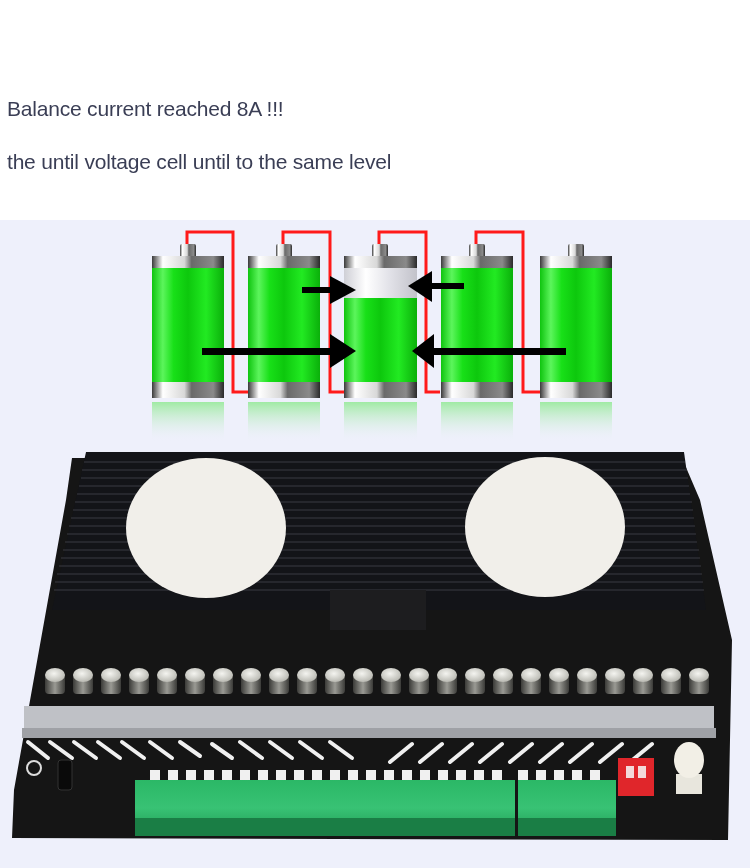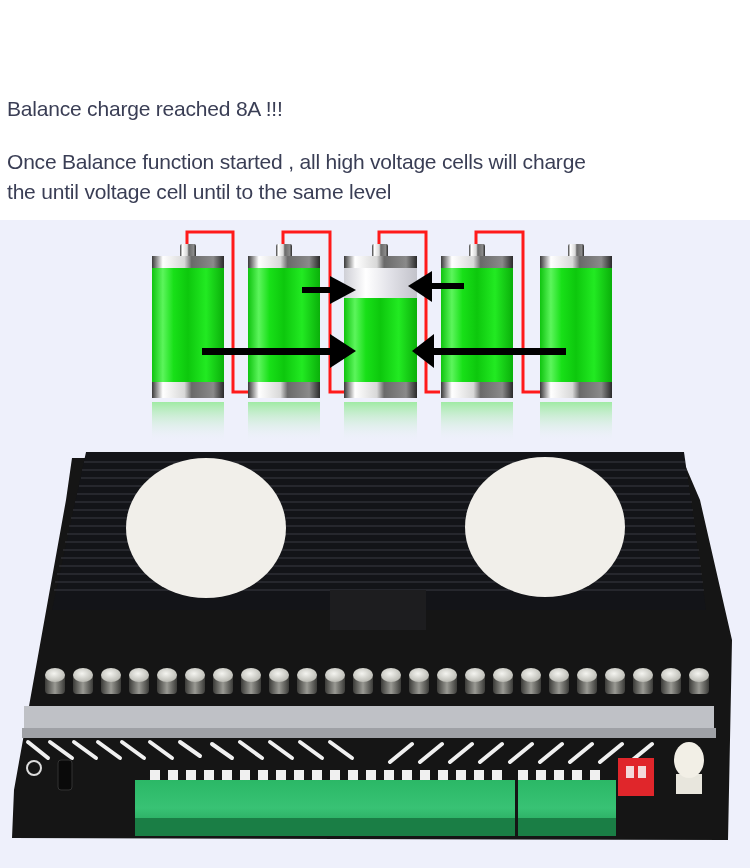--- a/index.html
+++ b/index.html
@@ -7,23 +7,22 @@
   .top{position:absolute;left:0;top:0;width:750px;height:220px;background:#fff;}
   .headline{position:absolute;left:7px;top:97px;font-size:21px;color:#3a3e55;letter-spacing:-0.2px;}
   .desc{position:absolute;left:7px;top:147px;font-size:21px;line-height:30px;color:#3a3e55;letter-spacing:-0.2px;}
   .bottom{position:absolute;left:0;top:220px;width:750px;height:648px;background:#eef0fb;}
   svg{position:absolute;left:0;top:0;}
 </style>
 </head>
 <body>
 
 <div class="top">
-  <div class="headline">Balance charge reached 8A !!!</div>
+  <div class="headline">Balance current reached 8A !!!</div>
   <div class="desc">
-    <div>Once Balance function started , all high voltage cells will charge</div>
     <div>the until voltage cell until to the same level</div>
   </div>
 </div>
 
 <div class="bottom"></div>
 
 <svg width="750" height="868" viewBox="0 0 750 868">
   <defs>
     <linearGradient id="gGreen" x1="0" y1="0" x2="1" y2="0">
       <stop offset="0" stop-color="#0fc40f"></stop>

